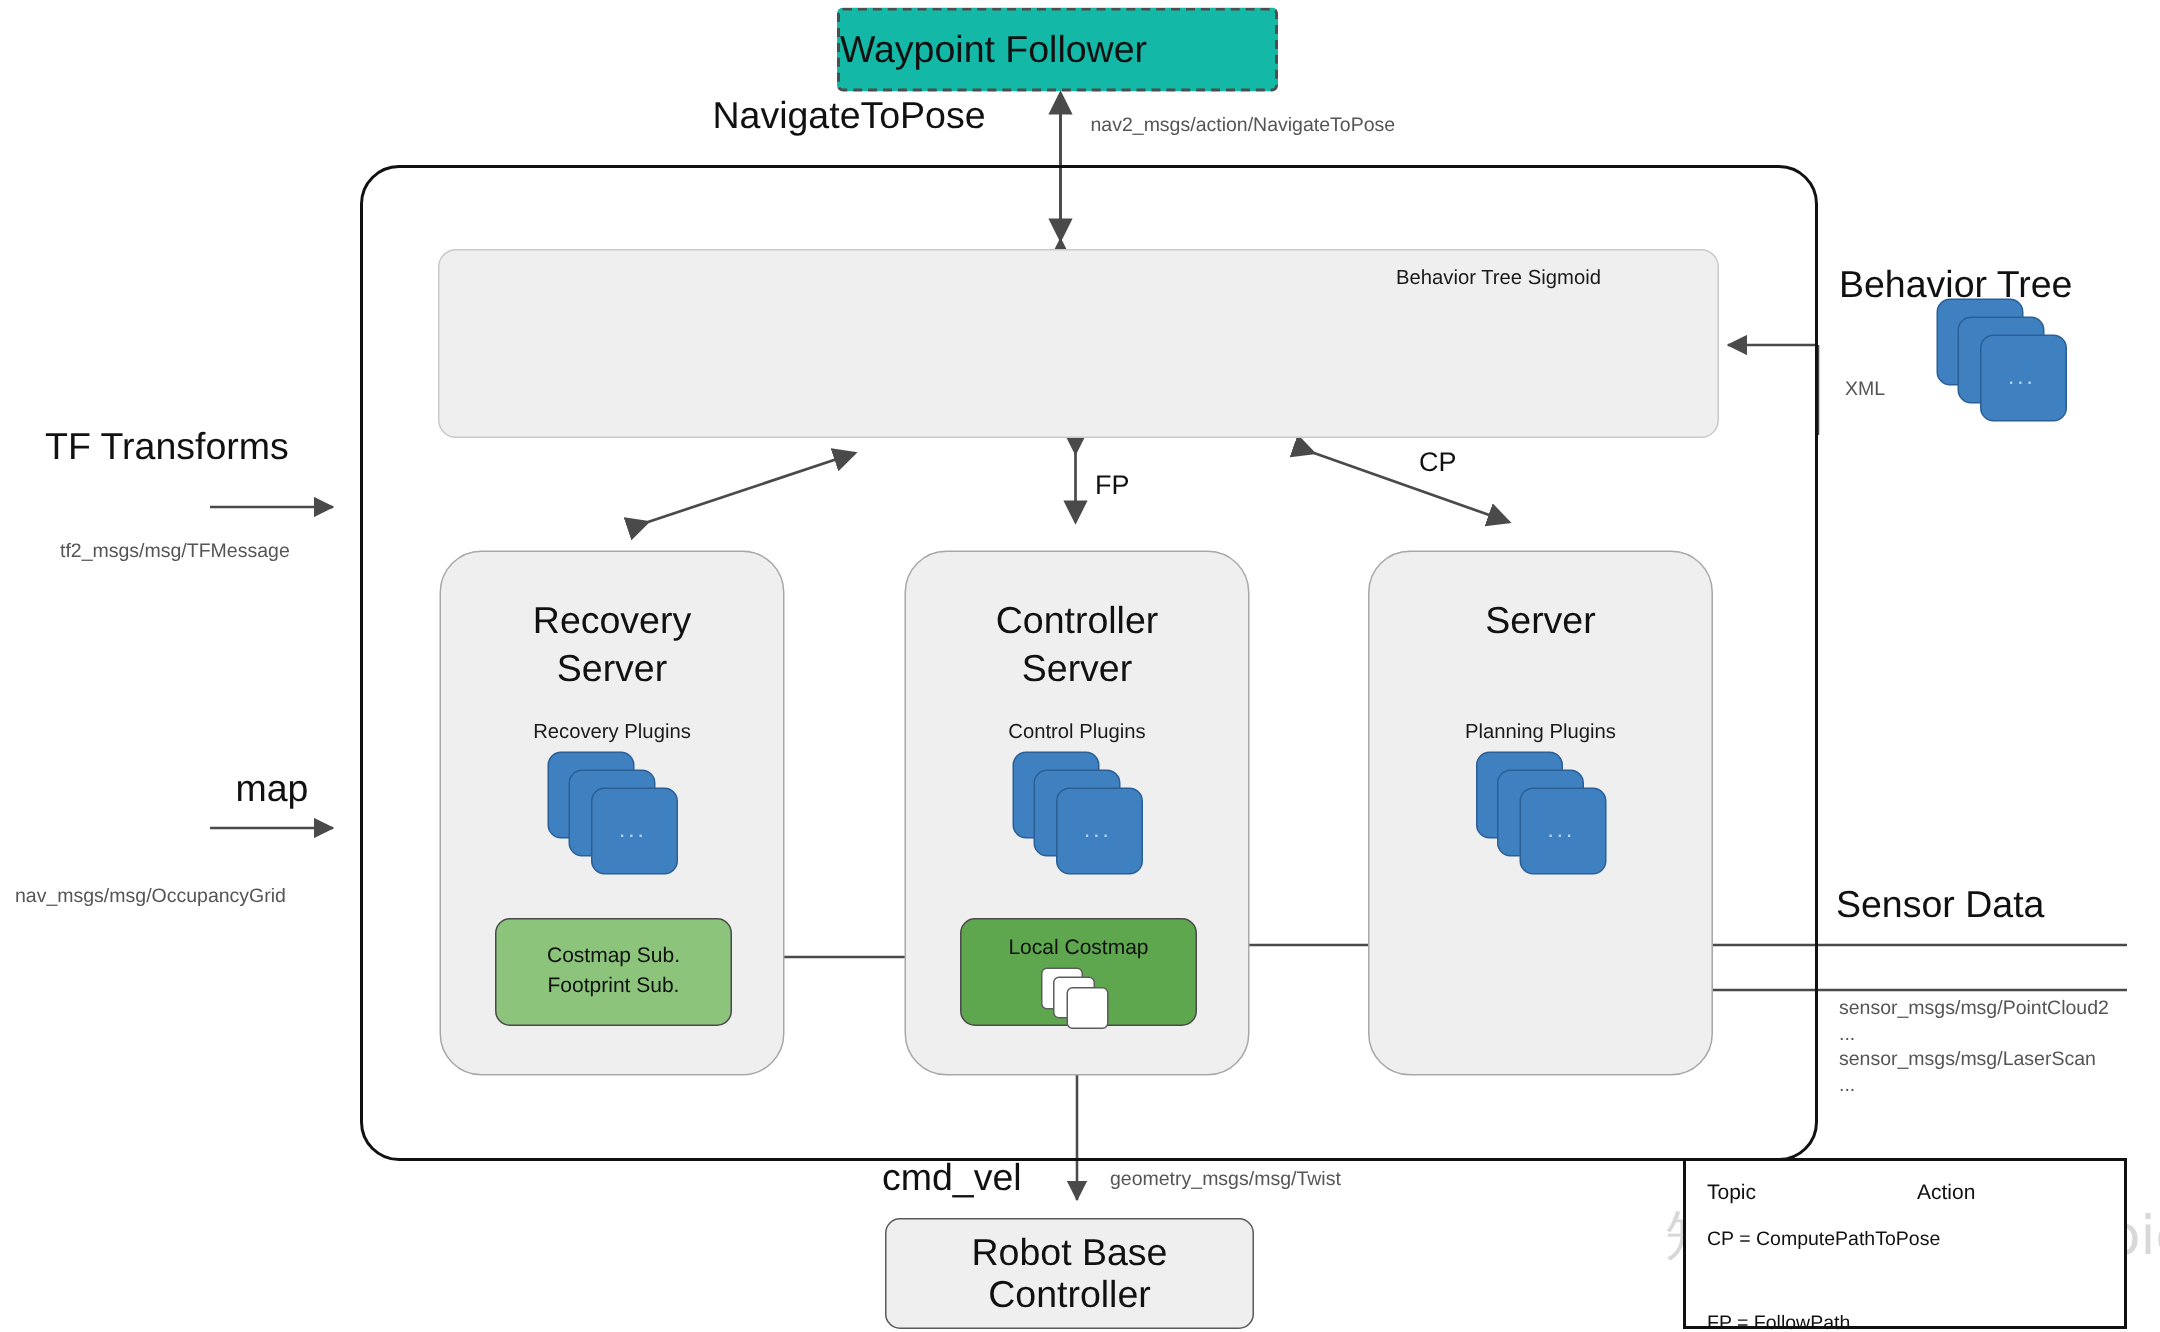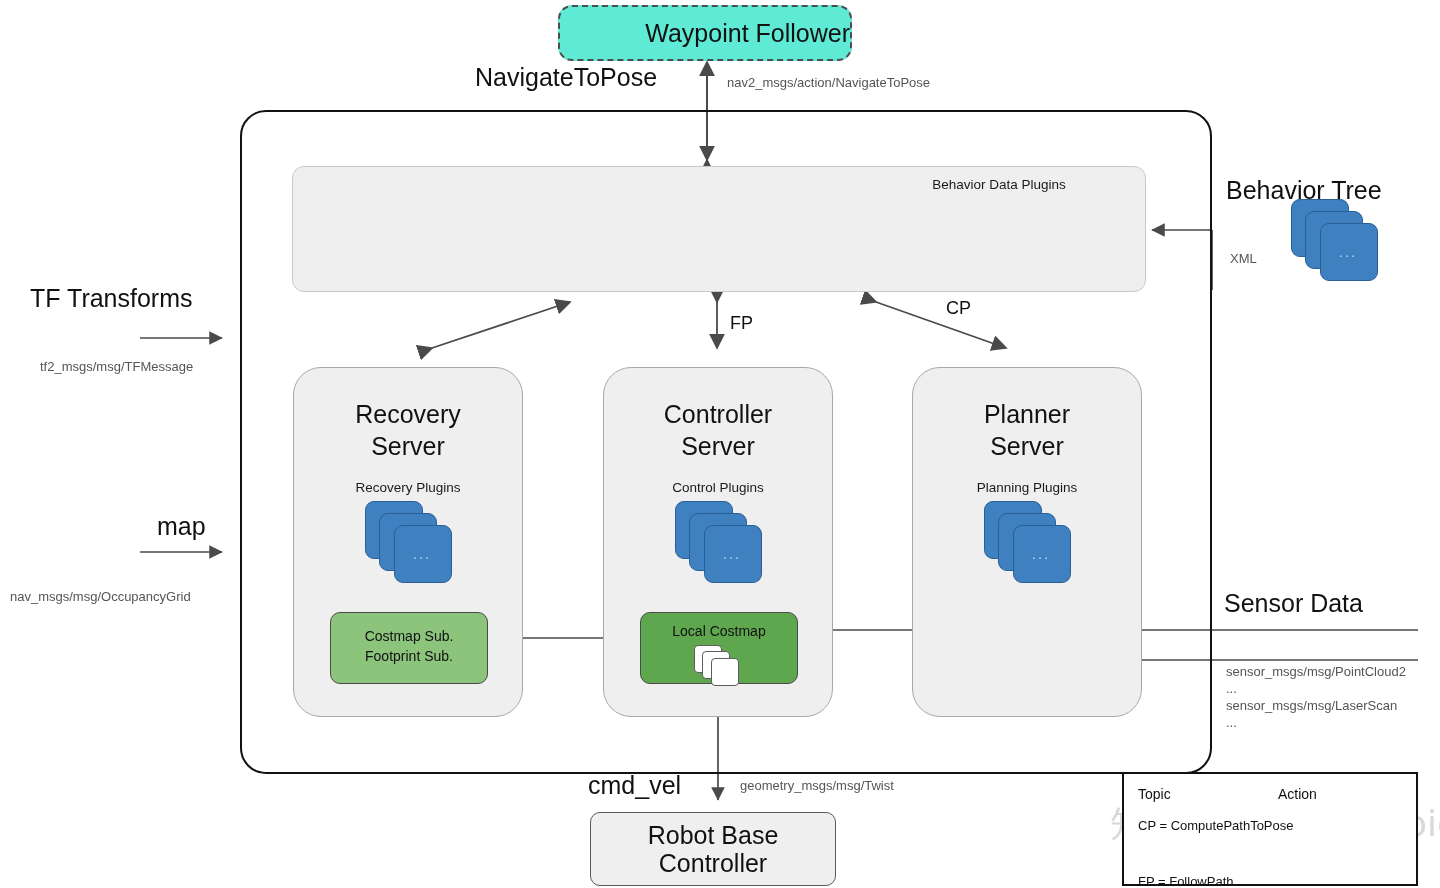--- a/index.html
+++ b/index.html
@@ -3,22 +3,22 @@
 <meta charset="utf-8">
 <style>
   html,body{margin:0;padding:0;background:#ffffff;}
   body{width:1440px;height:888px;position:relative;overflow:hidden;
        font-family:"Liberation Sans","DejaVu Sans",sans-serif;color:#1a1a1a;}
   .abs{position:absolute;}
 
   
   .waypoint-box{
     left:558px;top:5px;width:290px;height:52px;
-    background:#5eead4;border:2px dashed #4d4d4d;border-radius:14px;
-    display:flex;align-items:center;justify-content:flex-end;
+    background:#14b8a6;border:2px dashed #4d4d4d;border-radius:4px;
+    display:flex;align-items:center;justify-content:flex-start;
     font-size:25px;color:#111;
   }
   .robot-box{
     left:590px;top:812px;width:244px;height:72px;
     background:#efefef;border:1.6px solid #5a5a5a;border-radius:10px;
     display:flex;flex-direction:column;align-items:center;justify-content:center;
     font-size:25px;line-height:1.12;color:#111;
   }
   .outer-stack{
     left:240px;top:110px;width:968px;height:660px;
@@ -147,21 +147,21 @@
 
 <div class="abs waypoint-box">
   <span>Waypoint Follower</span>
 </div>
 <div class="abs big-label" style="left:475px;top:63px;">NavigateToPose</div>
 <div class="abs small-label" style="left:727px;top:74px;">nav2_msgs/action/NavigateToPose</div>
 
 <div class="abs outer-stack"></div>
 
 <div class="abs bt-nav">
-  <div class="abs bt-plugin-label">Behavior Data Plugins</div>
+  <div class="abs bt-plugin-label">Behavior Tree Sigmoid</div>
   <div class="plugin-stack" style="left:998px;top:32px;">
     <div class="sq s1"></div>
       <div class="sq s2"></div>
       <div class="sq s3"></div>
     <div class="dots">...</div>
   </div>
 </div>
 
 <div class="abs mid-label" style="left:730px;top:313px;">FP</div>
 <div class="abs mid-label" style="left:946px;top:298px;">CP</div>
@@ -216,21 +216,20 @@
     <div class="doc-stack" style="left:53px;top:32px;">
       <div class="dq d1"></div>
         <div class="dq d2"></div>
         <div class="dq d3"></div>
     </div>
   </div>
 </div>
 
 <div class="abs server" style="left:912px;top:367px;">
   <div class="server-title">
-    <div>Planner</div>
     <div>Server</div>
   </div>
   <div class="server-sub">Planning Plugins</div>
   <div class="plugin-stack" style="left:71px;top:133px;">
     <div class="sq s1"></div>
       <div class="sq s2"></div>
       <div class="sq s3"></div>
     <div class="dots">...</div>
   </div>
 </div>

